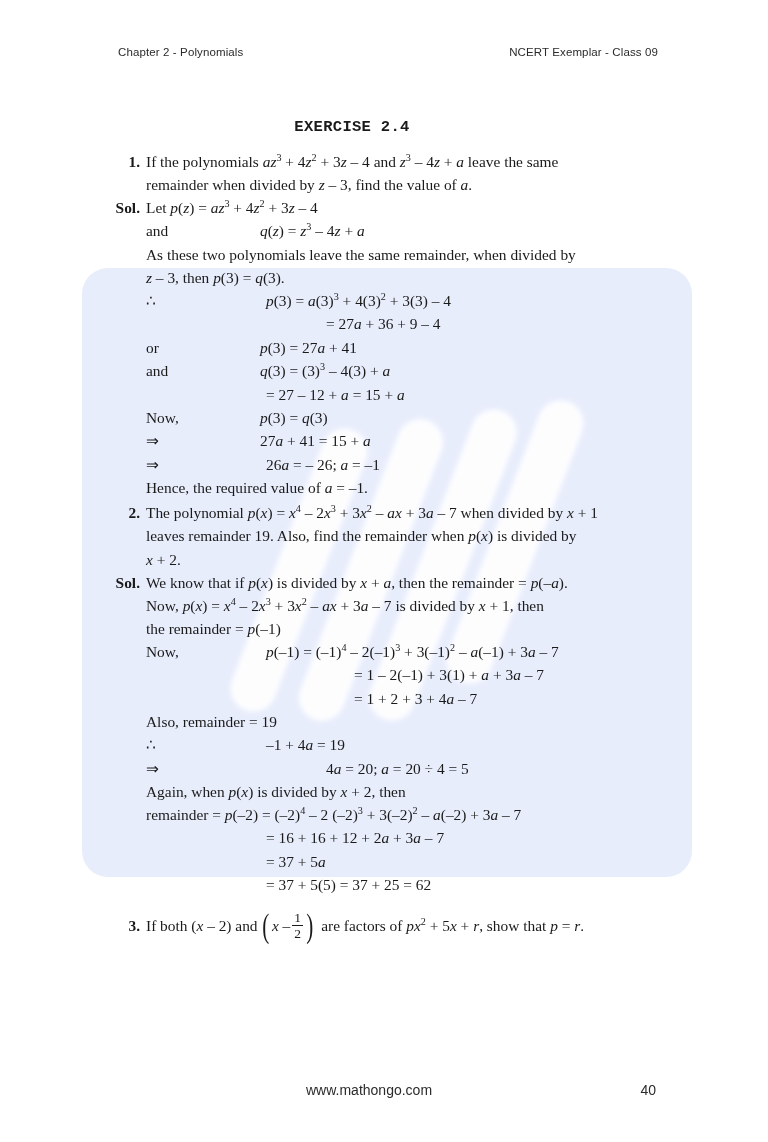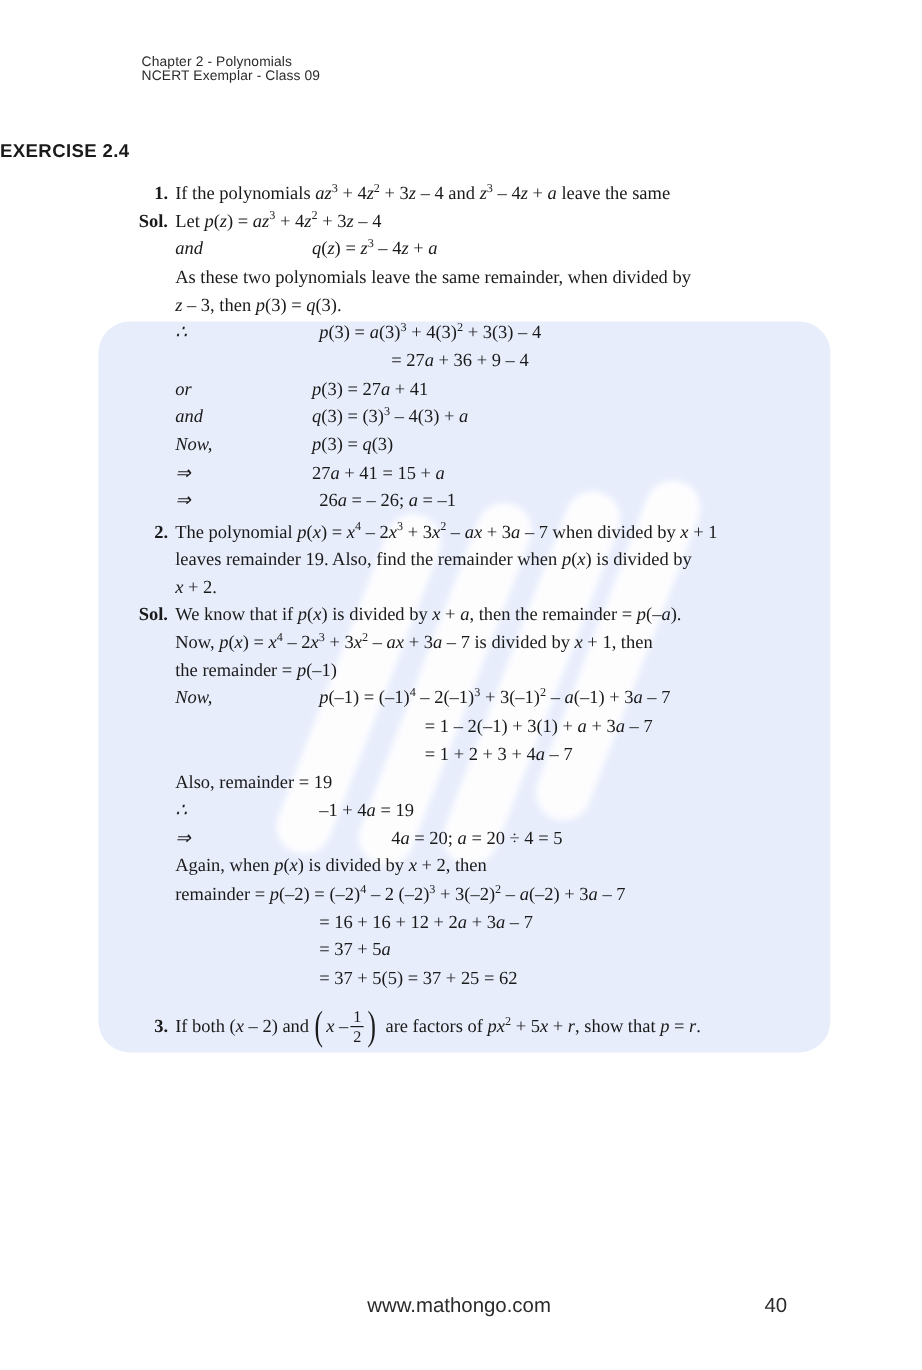--- a/index.html
+++ b/index.html
@@ -21,21 +21,20 @@
     position: absolute;
     top: 46px;
     left: 118px;
     right: 110px;
     display: flex;
     justify-content: space-between;
     font-family: "Liberation Sans", sans-serif;
     font-size: 11.5px;
     color: #2b2b2b;
     letter-spacing: .01em;
-    flex-direction: column;
   }
 
   
   .highlight-panel {
     position: absolute;
     left: 82px;
     top: 268px;
     width: 610px;
     height: 609px;
     background: #e8edfc;
@@ -69,22 +68,22 @@
   
   .content {
     position: absolute;
     left: 0;
     top: 0;
     width: 768px;
     z-index: 2;
   }
 
   .exercise-title {
-    text-align: left;
-    font-family: Liberation Sans, sans-serif;
+    text-align: center;
+    font-family: Liberation Mono, monospace;
     font-weight: bold;
     font-size: 15.5px;
     letter-spacing: .02em;
     position: absolute;
     top: 118px;
     left: 0;
     width: 704px;
   }
 
   .body-block {
@@ -115,21 +114,20 @@
 
   
   .mline {
     display: flex;
     margin-left: 28px;
     line-height: 1.52;
   }
   .mlabel {
     flex: 0 0 auto;
     width: 62px;
-    font-style: italic;
   }
   .mexpr { flex: 0 0 auto; }
   .mexpr.c1 { margin-left: 52px; }
   .mexpr.c2 { margin-left: 58px; }
   .mexpr.c3 { margin-left: 118px; }
   .mexpr.c4 { margin-left: 146px; }
 
   i, .it { font-style: italic; }
   sup { font-size: .66em; vertical-align: super; line-height: 0; }
 
@@ -168,21 +166,21 @@
   
   .page-footer {
     position: absolute;
     bottom: 44px;
     left: 118px;
     right: 112px;
     display: flex;
     justify-content: space-between;
     align-items: flex-end;
     font-family: "Liberation Sans", sans-serif;
-    font-size: 17px;
+    font-size: 14px;
     color: #2b2b2b;
   }
   .page-footer .site { margin-left: 188px; }
 </style>
 </head>
 <body>
 
 <div class="highlight-panel"></div>
 
 <div class="watermark">
@@ -200,20 +198,21 @@
 <div class="content">
 
   <div class="exercise-title">EXERCISE  2.4</div>
 
   <div class="body-block">
 
     <div class="row">
       <div class="marker num">1.</div>
       <div class="body-text">
         <div>If the polynomials <i>az</i><sup>3</sup> + 4<i>z</i><sup>2</sup> + 3<i>z</i> – 4 and <i>z</i><sup>3</sup> – 4<i>z</i> + <i>a</i> leave the same</div>
+        <div>remainder when divided by <i>z</i> – 3, find the value of <i>a</i>.</div>
       </div>
     </div>
 
     <div class="row">
       <div class="marker sol">Sol.</div>
       <div class="body-text">
         <div>Let <i>p</i>(<i>z</i>) = <i>az</i><sup>3</sup> + 4<i>z</i><sup>2</sup> + 3<i>z</i> – 4</div>
       </div>
     </div>
 
@@ -235,31 +234,36 @@
     </div>
     <div class="mline">
       <div class="mlabel">or</div>
       <div class="mexpr c1"><i>p</i>(3) = 27<i>a</i> + 41</div>
     </div>
     <div class="mline">
       <div class="mlabel">and</div>
       <div class="mexpr c1"><i>q</i>(3) = (3)<sup>3</sup> – 4(3) + <i>a</i></div>
     </div>
     <div class="mline">
+      <div class="mlabel"></div>
+      <div class="mexpr c2">= 27 – 12 + <i>a</i> = 15 + <i>a</i></div>
+    </div>
+    <div class="mline">
       <div class="mlabel">Now,</div>
       <div class="mexpr c1"><i>p</i>(3) = <i>q</i>(3)</div>
     </div>
     <div class="mline">
       <div class="mlabel">⇒</div>
       <div class="mexpr c1">27<i>a</i> + 41 = 15 + <i>a</i></div>
     </div>
     <div class="mline">
       <div class="mlabel">⇒</div>
       <div class="mexpr c2">26<i>a</i> = – 26; <i>a</i> = –1</div>
     </div>
+    <div class="indent">Hence, the required value of <i>a</i> = –1.</div>
 
     <div class="row q-para">
       <div class="marker num">2.</div>
       <div class="body-text">
         <div>The polynomial <i>p</i>(<i>x</i>) = <i>x</i><sup>4</sup> – 2<i>x</i><sup>3</sup> + 3<i>x</i><sup>2</sup> – <i>ax</i> + 3<i>a</i> – 7 when divided by <i>x</i> + 1</div>
         <div>leaves remainder 19. Also, find the remainder when <i>p</i>(<i>x</i>) is divided by</div>
         <div><i>x</i> + 2.</div>
       </div>
     </div>
 

